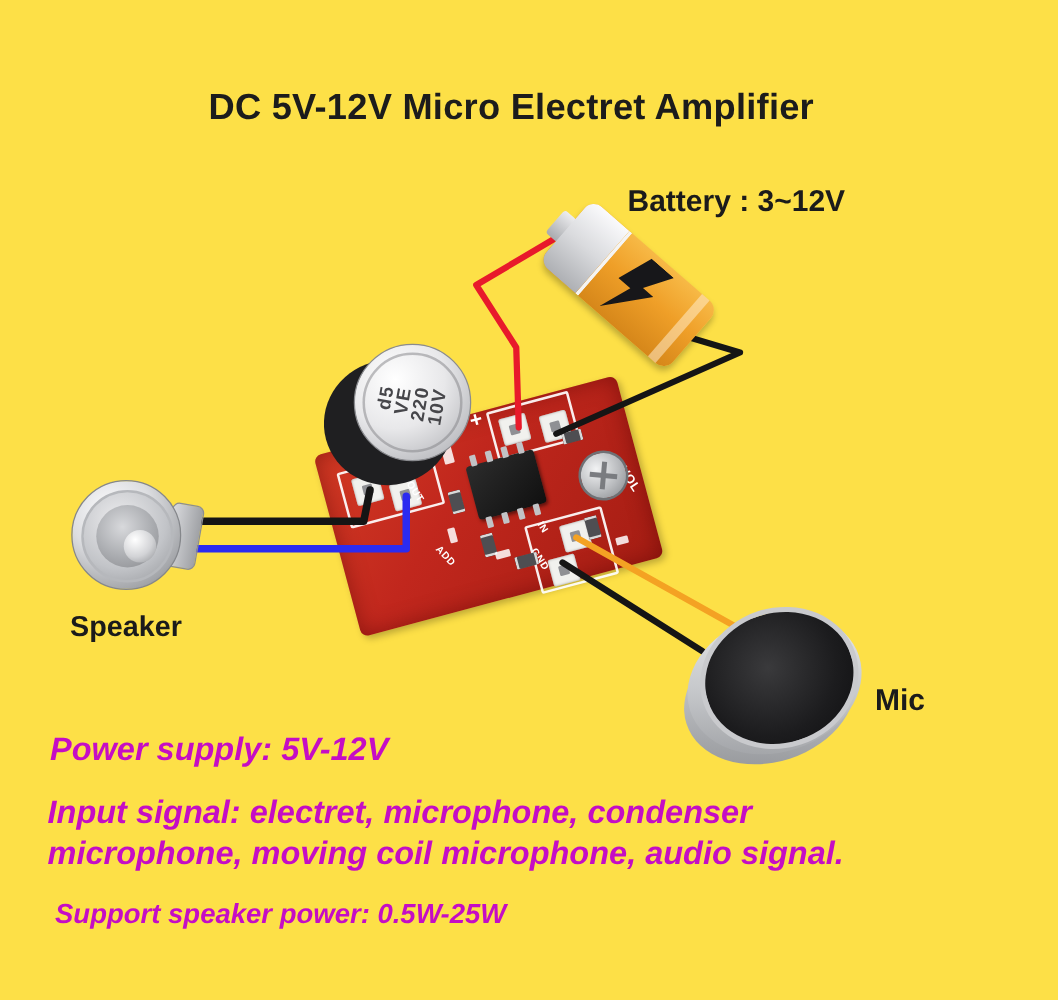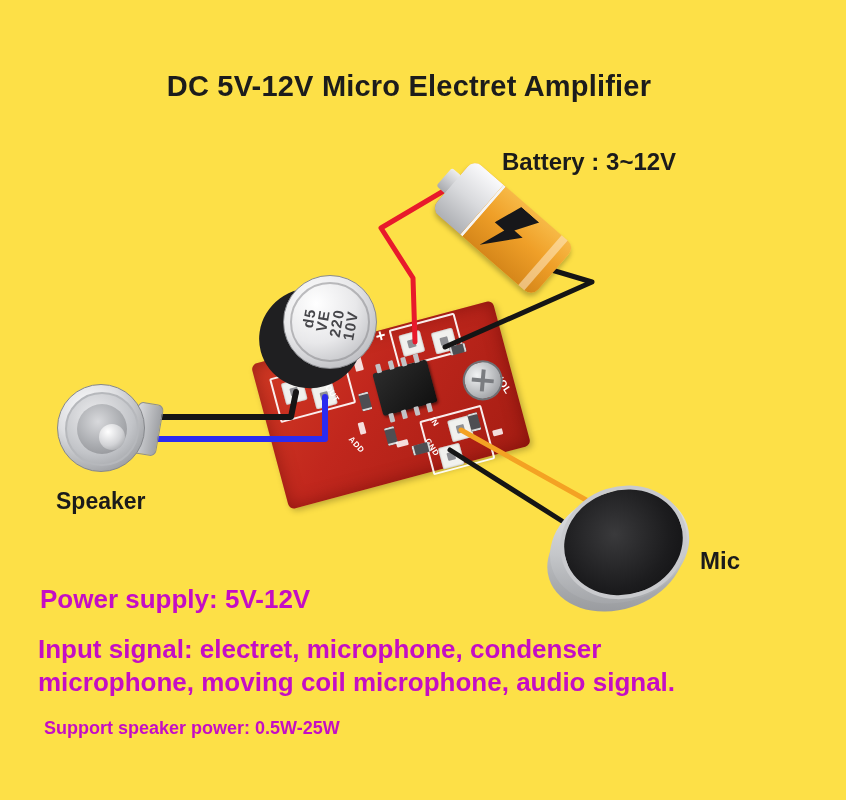--- a/index.html
+++ b/index.html
@@ -20,25 +20,25 @@
     font-size:24px; font-weight:700; color:#1b1b1b;
   }
   .speaker-label {
     position:absolute; left:56px; top:488px;
     font-size:23px; font-weight:700; color:#1b1b1b;
   }
   .mic-label {
     position:absolute; left:700px; top:547px;
     font-size:24px; font-weight:700; color:#1b1b1b;
   }
-  .spec { position:absolute; font-weight:700; color:#c50dc5; white-space:nowrap; }
+  .spec { position:absolute; font-weight:700; color:#c50dc5; white-space:nowrap;font-style:italic; }
   .spec1 { left:40px; top:584px; font-size:26px; }
   .spec2 { left:38px; top:634px; font-size:26px; }
   .spec3 { left:38px; top:667px; font-size:26px; }
-  .spec4 { left:44px; top:718px; font-size:18px; }
+  .spec4 { left:44px; top:718px; font-size:22px; }
 
   
   #wires { position:absolute; left:0; top:0; }
 
   
   .board {
     position:absolute; left:266px; top:330px; width:250px; height:150px;
     transform:rotate(-15deg);
     background:linear-gradient(135deg,#d23a24 0%, #c1271d 40%, #a51d13 100%);
     border-radius:6px;

